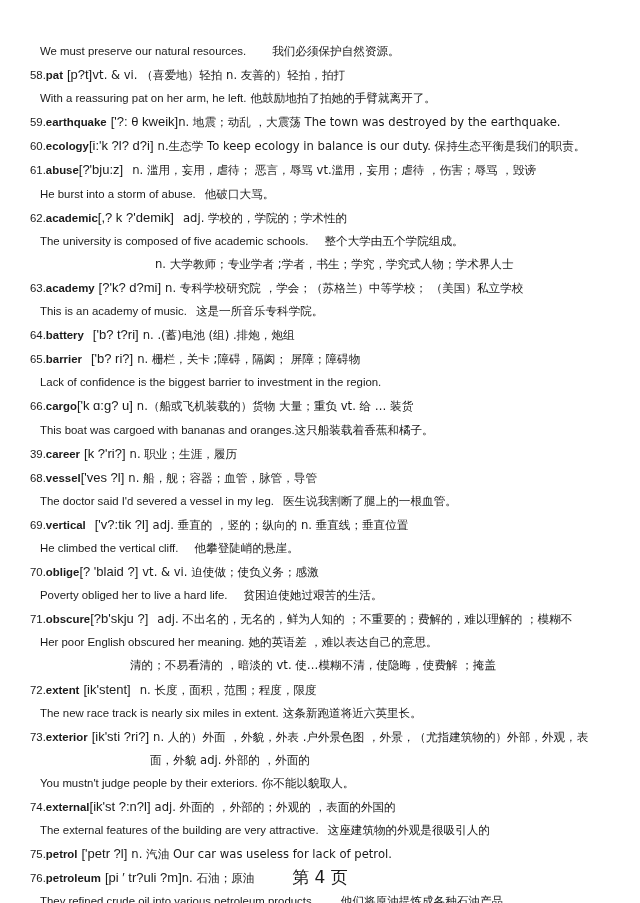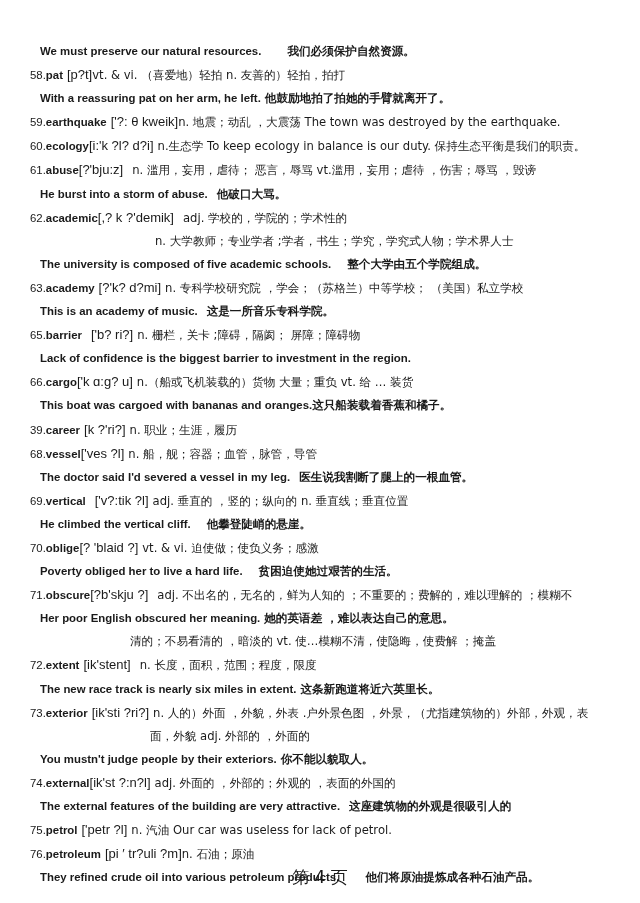--- a/index.html
+++ b/index.html
@@ -32,21 +32,20 @@
     white-space: nowrap;
     letter-spacing: 0px;
   }
   
   .line.head {
     padding-left: 0px;
   }
   
   .line.example {
     padding-left: 10px;
-    font-weight: bold;
   }
   
   .line.cont {
     padding-left: 0px;
   }
   .num {
     font-weight: normal;
   }
   .word {
     font-weight: bold;
@@ -112,34 +111,37 @@
     <div class="line head">
       <span class="num">61.</span><span class="word">abuse</span><span class="phon">[?'bju:z]</span><span class="sp sp-2"></span><span class="cn">n. 滥用，妄用，虐待；  恶言，辱骂 vt.滥用，妄用；虐待 ，伤害；辱骂 ，毁谤</span>
     </div>
     <div class="line example">
       <span class="en">He burst into a storm of abuse.</span><span class="sp sp-2"></span><span class="cn">他破口大骂。</span>
     </div>
 
     <div class="line head">
       <span class="num">62.</span><span class="word">academic</span><span class="phon">[,?  k ?'demik]</span><span class="sp sp-2"></span><span class="cn">adj. 学校的，学院的；学术性的</span>
     </div>
+    <div class="line example">
+      <span class="en">The university is composed of five academic schools.</span><span class="sp sp-3"></span><span class="cn">整个大学由五个学院组成。</span>
+    </div>
     <div class="line cont">
       <span class="indent-62"></span><span class="cn">n. 大学教师；专业学者 ;学者，书生；学究，学究式人物；学术界人士</span>
     </div>
-    <div class="line example">
-      <span class="en">The university is composed of five academic schools.</span><span class="sp sp-3"></span><span class="cn">整个大学由五个学院组成。</span>
-    </div>
 
     <div class="line head">
       <span class="num">63.</span><span class="word">academy</span><span class="sp sp-1"></span><span class="phon">[?'k?  d?mi]</span><span class="sp sp-1"></span><span class="cn">n. 专科学校研究院  ，学会；（苏格兰）中等学校； （美国）私立学校</span>
     </div>
     <div class="line example">
       <span class="en">This is an academy of music.</span><span class="sp sp-2"></span><span class="cn">这是一所音乐专科学院。</span>
     </div>
 
+    <div class="line head">
+      <span class="num">64.</span><span class="word">battery</span><span class="sp sp-2"></span><span class="phon">['b?  t?ri]</span><span class="sp sp-1"></span><span class="cn">n. .(蓄)电池 (组) .排炮，炮组</span>
+    </div>
 
     <div class="line head">
       <span class="num">65.</span><span class="word">barrier</span><span class="sp sp-2"></span><span class="phon">['b?  ri?]</span><span class="sp sp-1"></span><span class="cn">n. 栅栏，关卡 ;障碍，隔阂；  屏障；障碍物</span>
     </div>
     <div class="line example">
       <span class="en">Lack of confidence is the biggest barrier to investment in the region.</span>
     </div>
 
     <div class="line head">
       <span class="num">66.</span><span class="word">cargo</span><span class="phon">['k ɑ:g? u]</span><span class="sp sp-1"></span><span class="cn">n.（船或飞机装载的）货物     大量；重负    vt. 给 … 装货</span>

